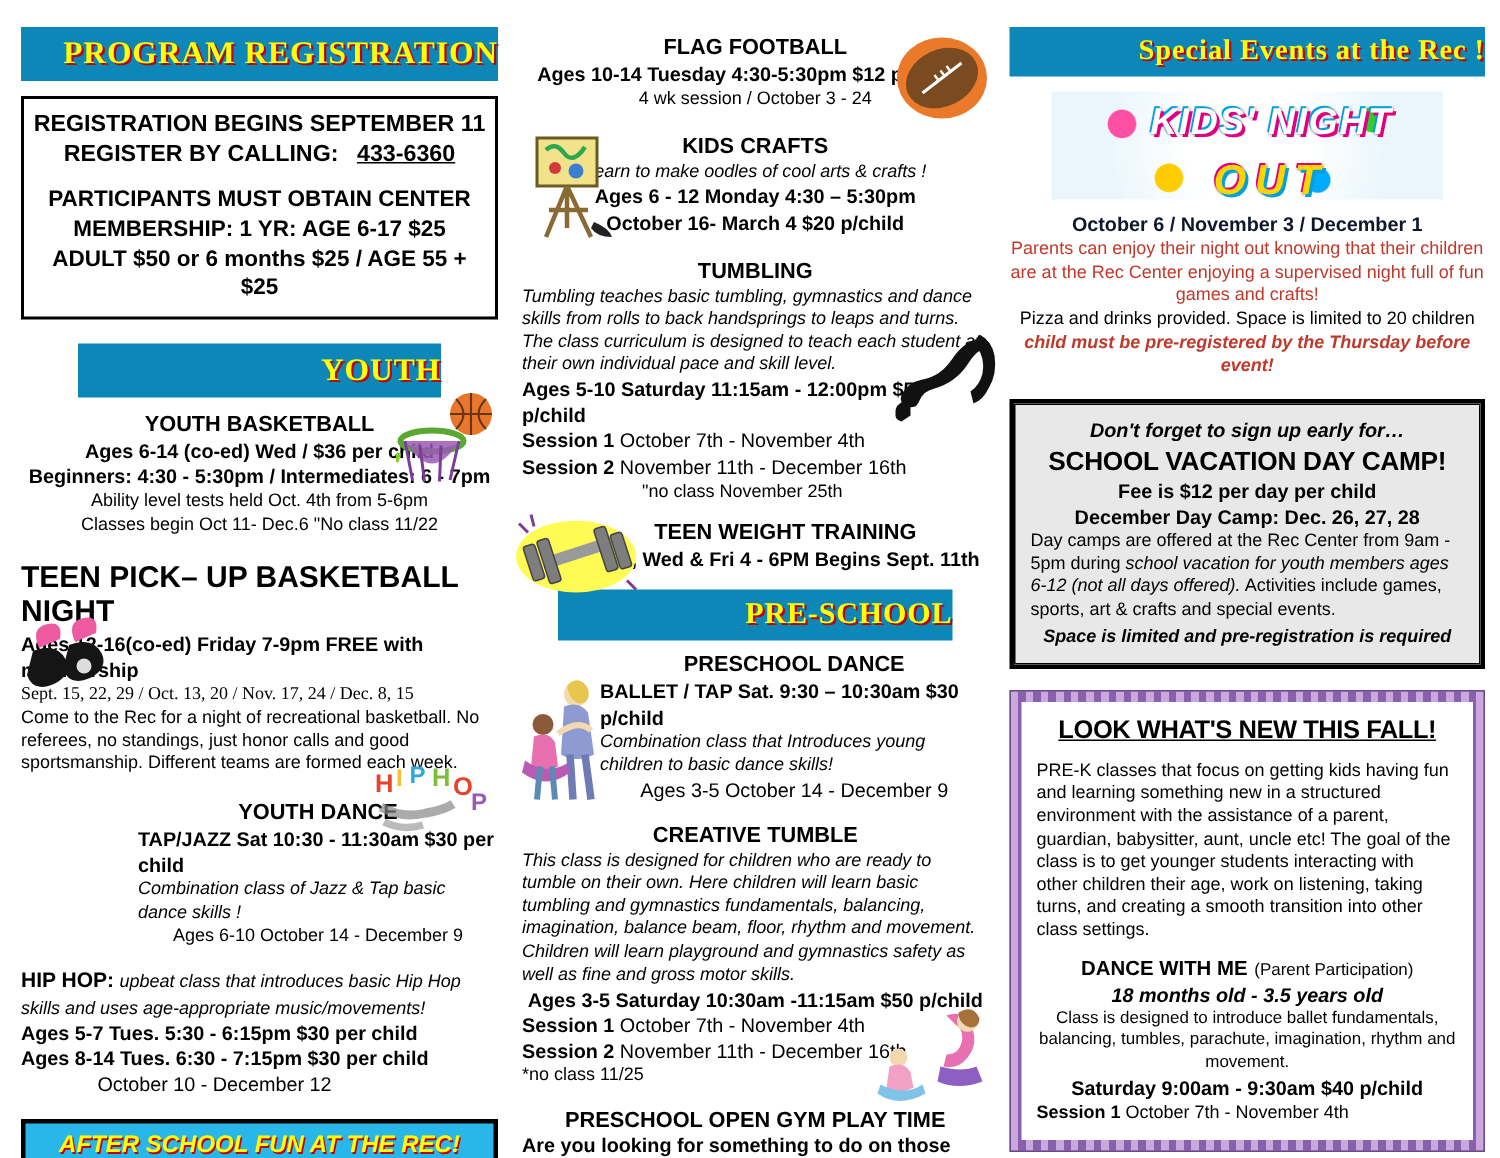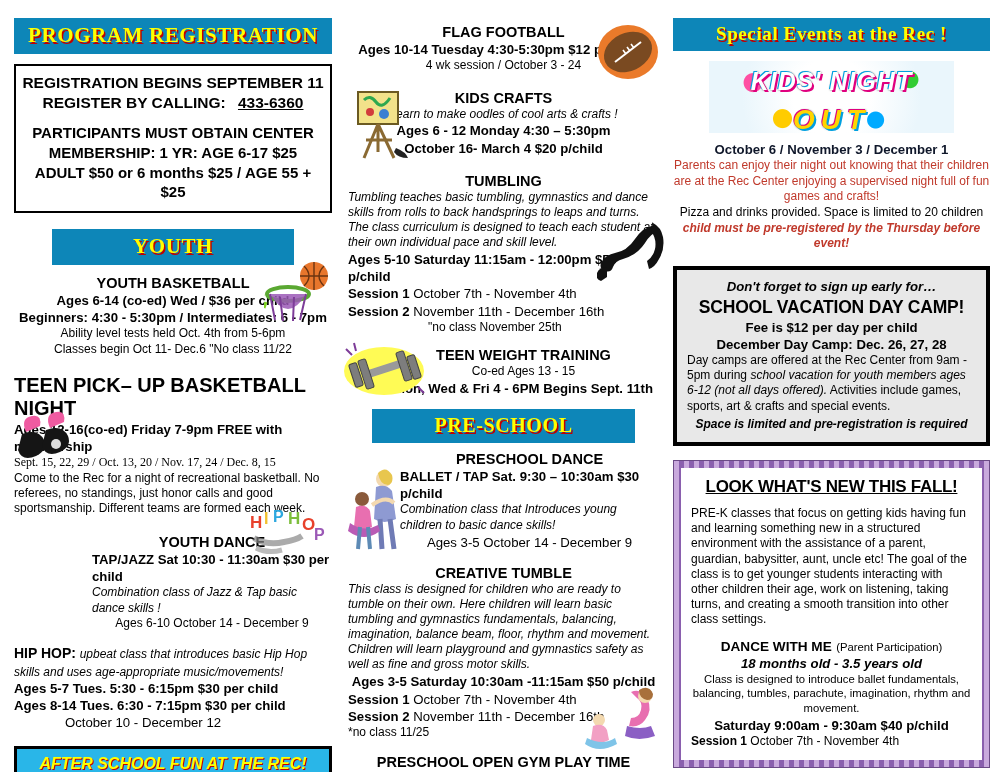--- a/index.html
+++ b/index.html
@@ -9,21 +9,21 @@
     color:#000;overflow:hidden;
   }
   .page{position:relative;width:1000px;height:772px;display:flex;gap:0;}
   .col{position:relative;box-sizing:border-box;}
   .col-left{width:340px;padding:18px 8px 0 14px;}
   .col-mid{width:325px;padding:24px 6px 0 8px;}
   .col-right{width:335px;padding:18px 10px 0 8px;}
 
   
   .banner{
-    background:#0d86b8;text-align:center;
+    background:#0d86b8;text-align:right;
     padding:5px 0 6px;margin:0 0 10px 0;
   }
   .banner span{
     font-family:"Liberation Serif", serif;
     font-weight:bold;color:#ffff00;
     font-size:21px;letter-spacing:.6px;
     text-shadow:1.5px 1.5px 0 #c00000;
   }
   .banner.small span{font-size:19px;}
   .banner.mid span{font-size:20px;}
@@ -70,21 +70,21 @@
 
   
   .kno{
     width:245px;height:72px;margin:4px auto 8px;
     background:
       radial-gradient(circle at 18% 30%, #ff4fa3 0 9px, transparent 10px),
       radial-gradient(circle at 82% 26%, #33cc33 0 8px, transparent 9px),
       radial-gradient(circle at 30% 80%, #ffcc00 0 9px, transparent 10px),
       radial-gradient(circle at 68% 82%, #00aaff 0 8px, transparent 9px),
       radial-gradient(circle at 50% 50%, #ffffff 0 30%, #eaf6fc 70%);
-    position:relative;border:0;
+    position:relative;border:0;padding-left:16px;
   }
   .kno .k1,.kno .k2{
     position:absolute;width:100%;text-align:center;
     font-family:"Liberation Sans", sans-serif;font-weight:bold;
     font-style:italic;
   }
   .kno .k1{top:6px;font-size:25px;color:#fff;
     text-shadow:2px 2px 0 #e0007f,-1px -1px 0 #00a0e0,0 0 2px #333;letter-spacing:1px;}
   .kno .k2{top:43px;font-size:28px;color:#ffd500;
     text-shadow:2px 2px 0 #00a0e0,-1px -1px 0 #e0007f,0 0 2px #333;letter-spacing:6px;}
@@ -271,21 +271,20 @@
           <g fill="#7d7d7d" stroke="#444">
             <rect x="10" y="22" width="8" height="24" rx="2" transform="rotate(-18 14 34)"></rect>
             <rect x="20" y="18" width="8" height="30" rx="2" transform="rotate(-18 24 33)"></rect>
             <rect x="58" y="10" width="8" height="30" rx="2" transform="rotate(-18 62 25)"></rect>
             <rect x="68" y="14" width="8" height="24" rx="2" transform="rotate(-18 72 26)"></rect>
           </g>
           <path d="M4 8 l6 6M12 2 l2 8M76 46l6 6" stroke="#7d3c98" stroke-width="2"></path>
         </svg>
       </div>
       <div class="h" style="padding-left:40px">TEEN  WEIGHT  TRAINING</div>
-      <div class="t12 c" style="padding-left:40px">Co-ed Ages 13 - 15</div>
       <div class="t13 c b" style="padding-left:40px">Mon, Wed &amp; Fri 4 - 6PM  Begins Sept. 11th</div>
     </div>
 
     <div class="banner mid" style="margin:12px 24px 8px;">
       <span>PRE-SCHOOL</span>
     </div>
 
     <div style="position:relative">
       <div style="position:absolute;left:-6px;top:16px;width:72px;height:86px">
         <svg viewBox="0 0 72 86" width="72" height="86">

